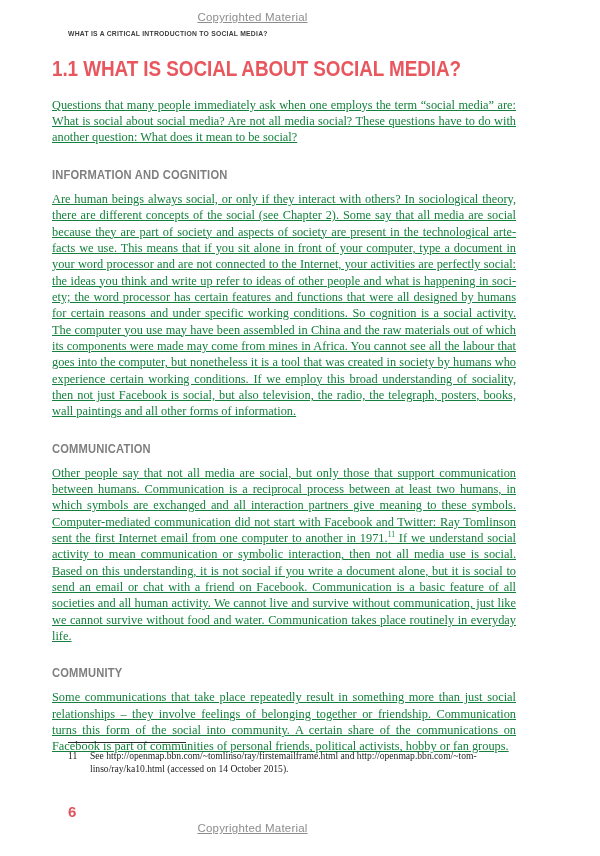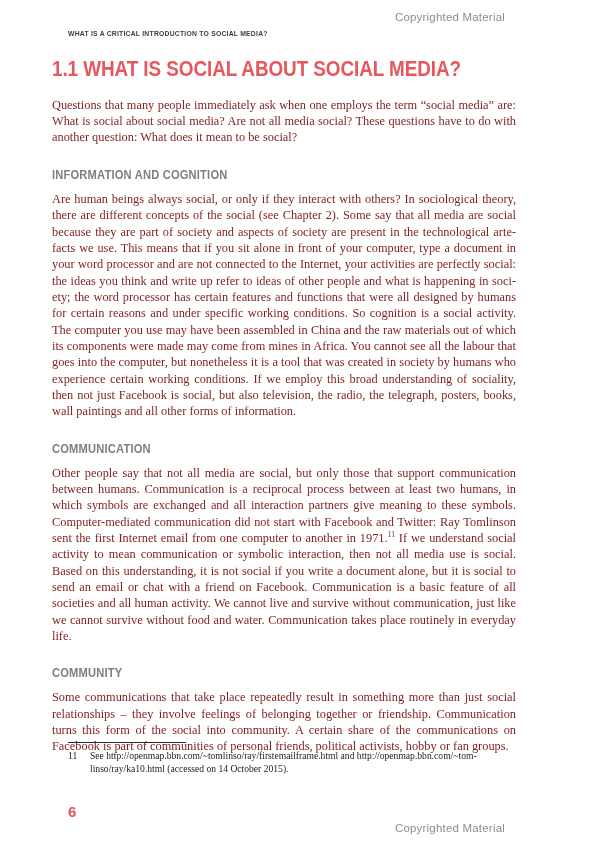--- a/index.html
+++ b/index.html
@@ -15,26 +15,27 @@
     overflow: hidden;
     font-family: "Liberation Serif", "DejaVu Serif", serif;
     -webkit-font-smoothing: antialiased;
   }
 
   
   .watermark {
     position: absolute;
     left: 0;
     width: 505px;
-    text-align: right;
+    text-align: center;
     font-family: "Liberation Sans", "DejaVu Sans", sans-serif;
     font-size: 11.5px;
     letter-spacing: 0.2px;
     color: #8d8d8d;
     white-space: nowrap;
+    text-decoration: underline;
   }
   .watermark-top { top: 11px; }
   .watermark-bottom { top: 822px; }
 
   
   .running-header {
     position: absolute;
     left: 68px;
     top: 29px;
     font-family: "Liberation Sans", "DejaVu Sans", sans-serif;
@@ -77,24 +78,25 @@
     color: #807f7f;
     transform: scaleX(0.9);
     transform-origin: left center;
     white-space: nowrap;
   }
 
   p.body-text {
     margin: 0 0 0 0;
     font-size: 12.35px;
     line-height: 16.35px;
-    color: #7f1d1d;
+    color: #15803d;
     text-align: justify;
     text-justify: inter-word;
     hyphens: manual;
+    text-decoration: underline;
   }
 
   sup.footnote-ref {
     font-size: 7.6px;
     vertical-align: super;
     line-height: 0;
   }
 
   
   .footnote-block {

